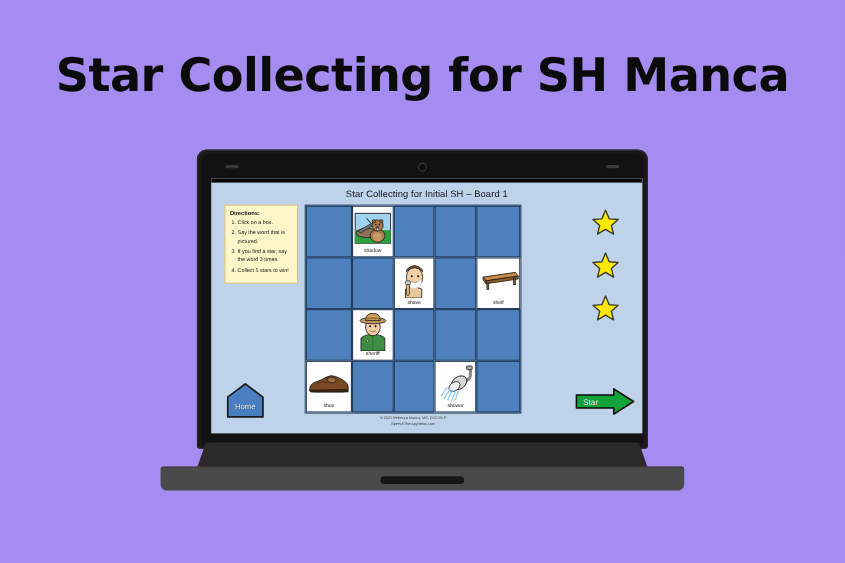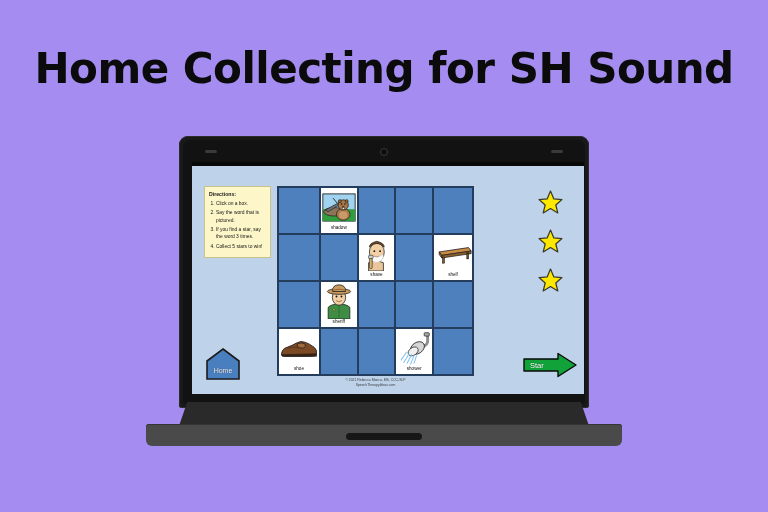--- a/index.html
+++ b/index.html
@@ -143,35 +143,36 @@
   }
   .next-shape{position:absolute;left:0;top:0;width:56px;height:26px;}
   .next-label{
     position:relative;z-index:2;font-size:7.5px;color:#ffffff;
     padding-left:8px;text-shadow:0 0 1px rgba(0,0,0,.55);
   }
 </style>
 </head>
 <body>
 
-<div class="page-title">Home Collecting for SH Sound</div>
+<div class="page-title">Star Collecting for SH Manca</div>
 
 <div class="laptop">
 
   <div class="lid">
     <div class="lid-inner">
       <div class="led l"></div>
       <div class="webcam"></div>
       <div class="led r"></div>
 
       <div class="screen">
         <div class="screen-top-band"></div>
 
         <div class="slide">
 
+          <div class="slide-title">Star Collecting for Initial SH – Board 1</div>
 
           <div class="directions">
             <h4>Directions:</h4>
             <ol>
               <li>Click on a box.</li>
               <li>Say the word that is pictured.</li>
               <li>If you find a star, say the word 3 times.</li>
               <li>Collect 5 stars to win!</li>
             </ol>
           </div>

